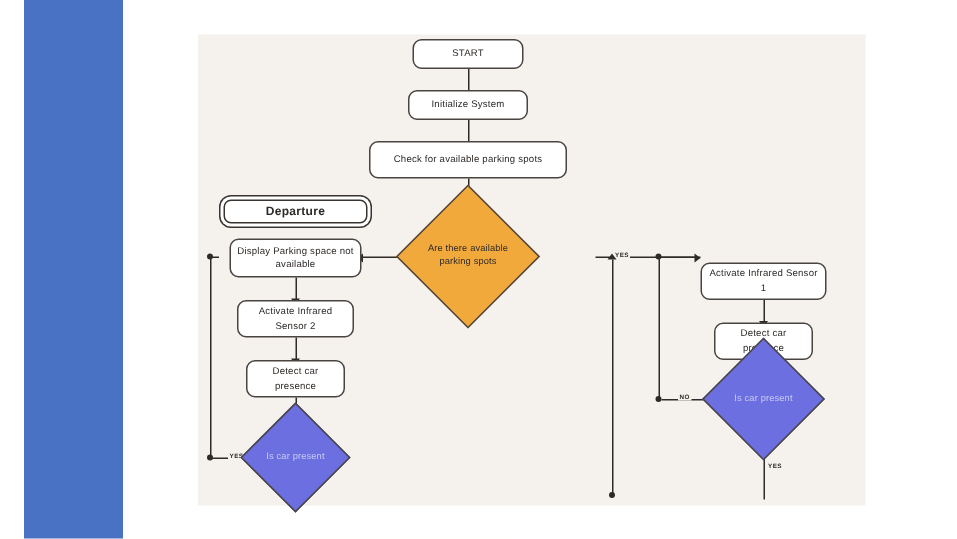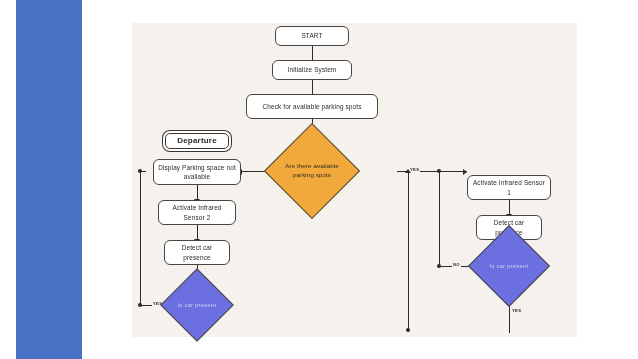--- a/index.html
+++ b/index.html
@@ -129,21 +129,21 @@
 
     <div class="node" style="left:180px;top:71px;width:132px;height:25px;transform:translateX(-50%);">
       <span>Check for available parking spots</span>
     </div>
 
     <div class="diamond orange" style="left:180px;top:148px;width:68px;height:68px;transform:translate(-50%,-50%);">
       <div class="shape"></div>
       <div class="txt">Are there available parking spots</div>
     </div>
 
-    <div class="node titlebox" style="left:65px;top:110px;width:64px;height:16px;transform:translateX(-50%);">
+    <div class="node titlebox" style="left:65px;top:110px;width:96px;height:16px;transform:translateX(-50%);">
       <span>Departure</span>
     </div>
 
     <div class="node" style="left:65px;top:136px;width:88px;height:26px;transform:translateX(-50%);">
       <span>Display Parking space not available</span>
     </div>
 
     <div class="node" style="left:65px;top:177px;width:78px;height:25px;transform:translateX(-50%);">
       <span>Activate Infrared Sensor 2</span>
     </div>

